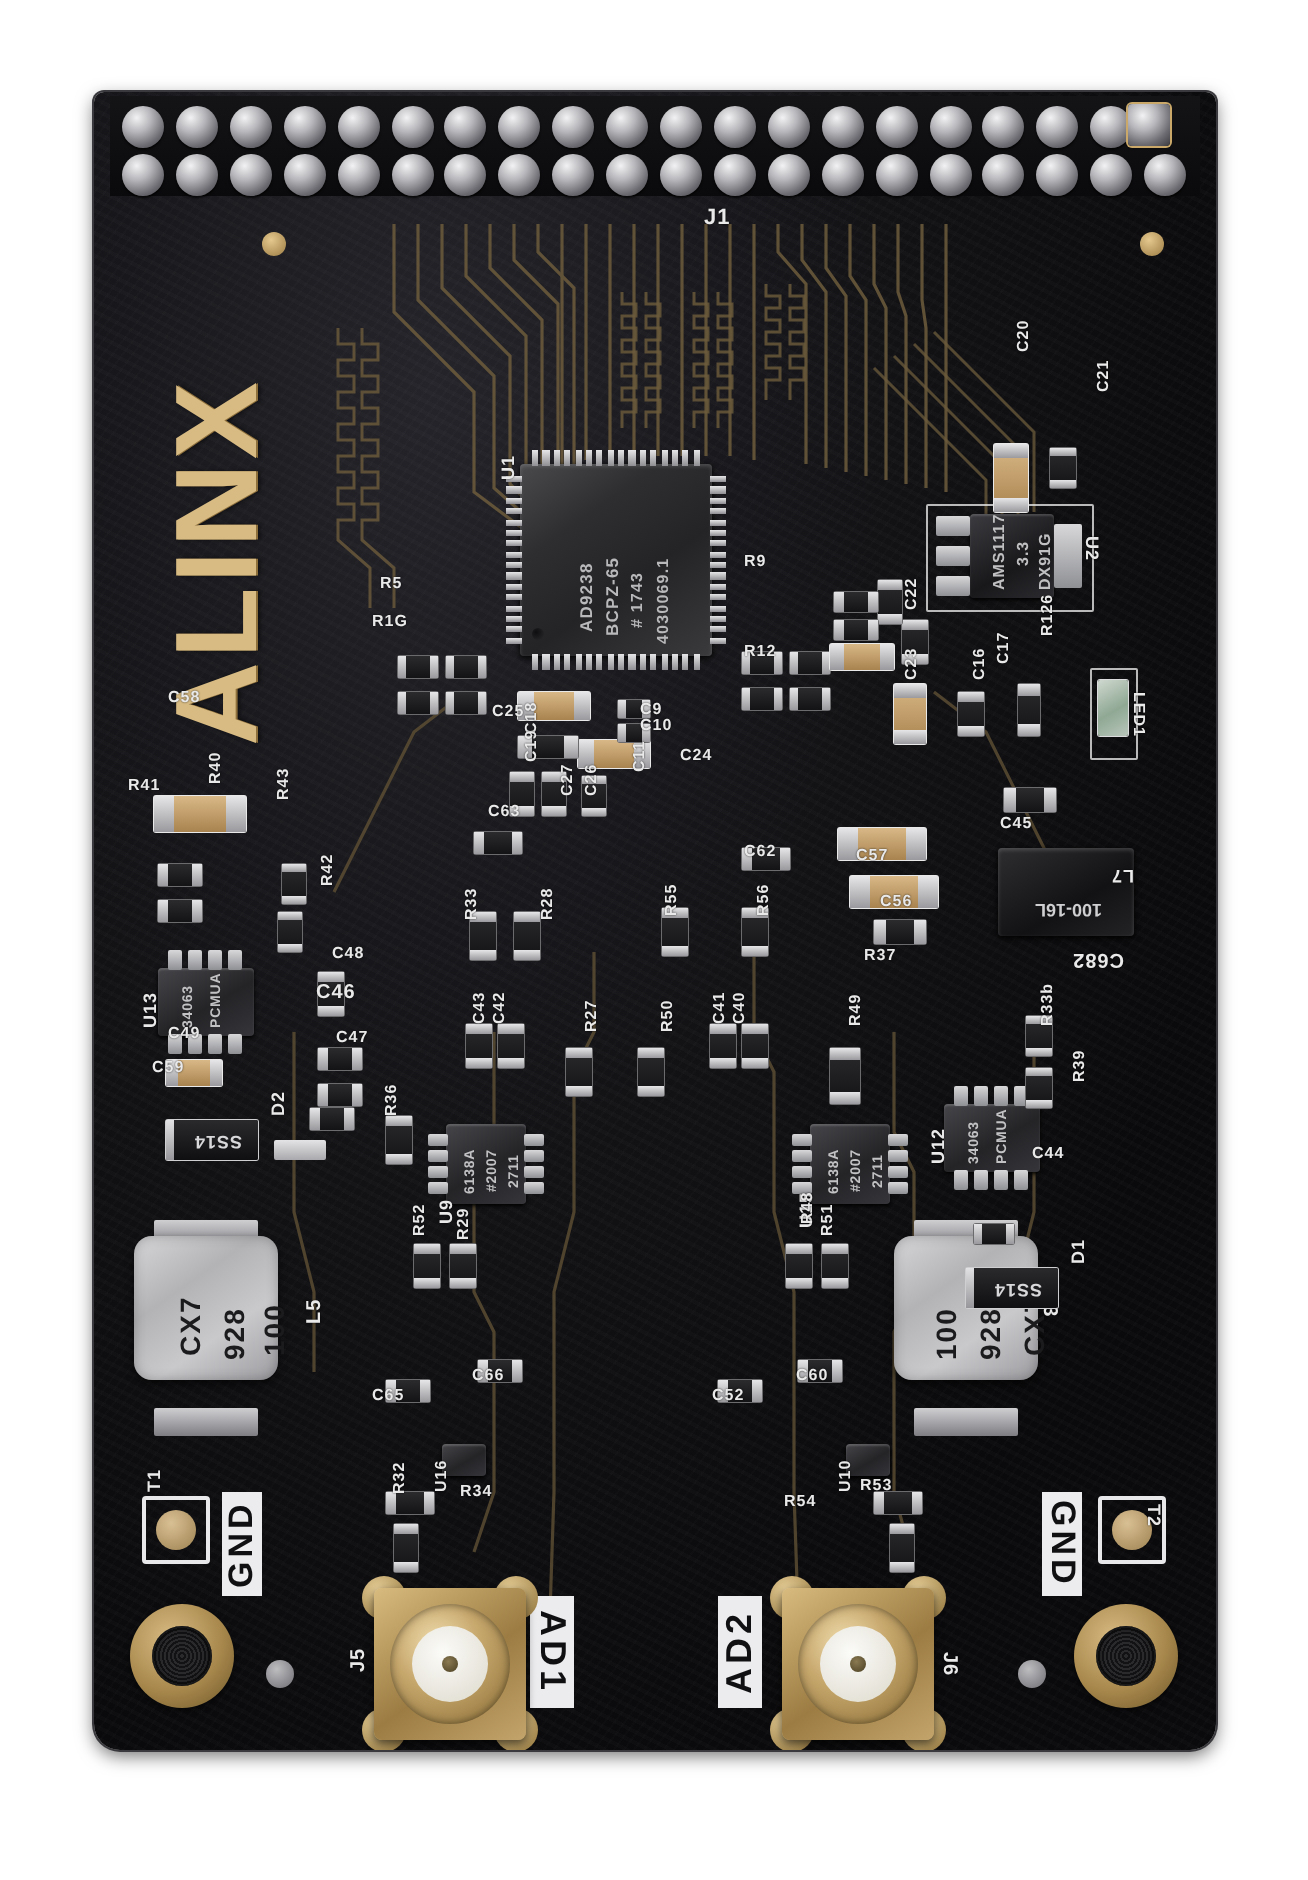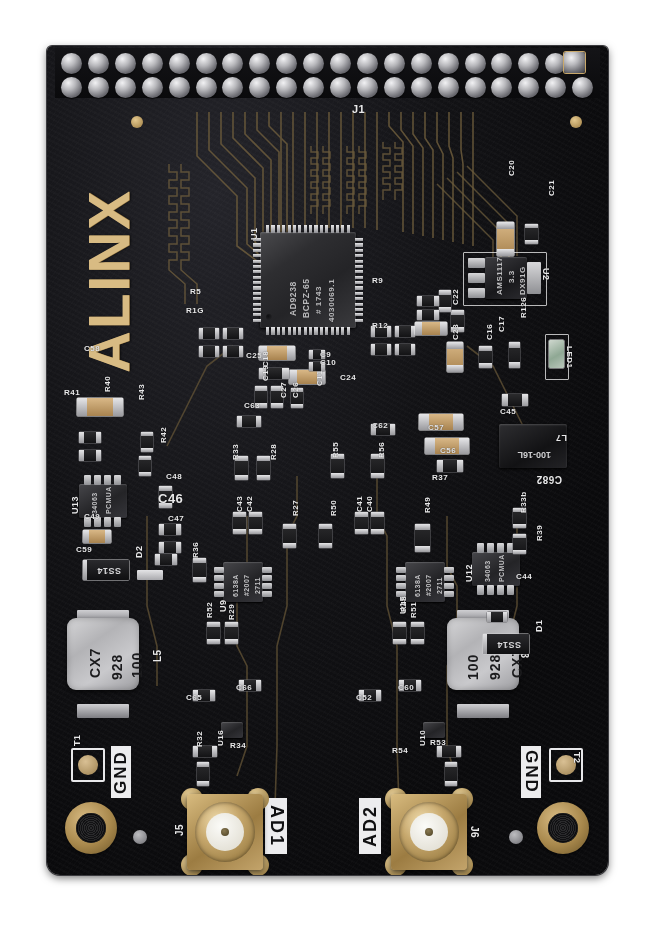--- a/index.html
+++ b/index.html
@@ -815,23 +815,23 @@
         <div class="silk rot90" style="left: 353px; top: 566px; font-size: 8px;">R48</div>
         <div class="silk rot90" style="left: 363px; top: 572px; font-size: 8px;">R51</div>
         <div class="silk rot90" style="left: 145px; top: 512px; font-size: 8px;">R36</div>
         <div class="silk" style="left: 183px; top: 696px; font-size: 8px;">R34</div>
         <div class="silk rot90" style="left: 149px; top: 701px; font-size: 8px;">R32</div>
         <div class="silk" style="left: 345px; top: 701px; font-size: 8px;">R54</div>
         <div class="silk" style="left: 383px; top: 693px; font-size: 8px;">R53</div>
         <div class="silk rot90" style="left: 473px; top: 272px; font-size: 8px;">R126</div>
         <div class="silk" style="left: 37px; top: 299px; font-size: 8px;">C58</div>
         <div class="silk" style="left: 37px; top: 467px; font-size: 8px;">C49</div>
-        <div class="silk" style="left: 29px; top: 500px; font-size: 8px;">C59</div>
+        <div class="silk" style="left: 29px; top: 484px; font-size: 8px;">C59</div>
         <div class="silk" style="left: 119px; top: 427px; font-size: 8px;">C48</div>
-        <div class="silk" style="left: 111px; top: 446px; font-size: 13px;">C46</div>
+        <div class="silk" style="left: 111px; top: 446px; font-size: 10px;">C46</div>
         <div class="silk" style="left: 121px; top: 469px; font-size: 8px;">C47</div>
         <div class="silk" style="left: 199px; top: 306px; font-size: 8px;">C25</div>
         <div class="silk rot90" style="left: 215px; top: 321px; font-size: 8px;">C18</div>
         <div class="silk rot90" style="left: 215px; top: 335px; font-size: 8px;">C19</div>
         <div class="silk" style="left: 273px; top: 305px; font-size: 8px;">C9</div>
         <div class="silk" style="left: 273px; top: 313px; font-size: 8px;">C10</div>
         <div class="silk" style="left: 293px; top: 328px; font-size: 8px;">C24</div>
         <div class="silk rot90" style="left: 269px; top: 340px; font-size: 8px;">C11</div>
         <div class="silk rot90" style="left: 233px; top: 352px; font-size: 8px;">C27</div>
         <div class="silk rot90" style="left: 245px; top: 352px; font-size: 8px;">C26</div>

